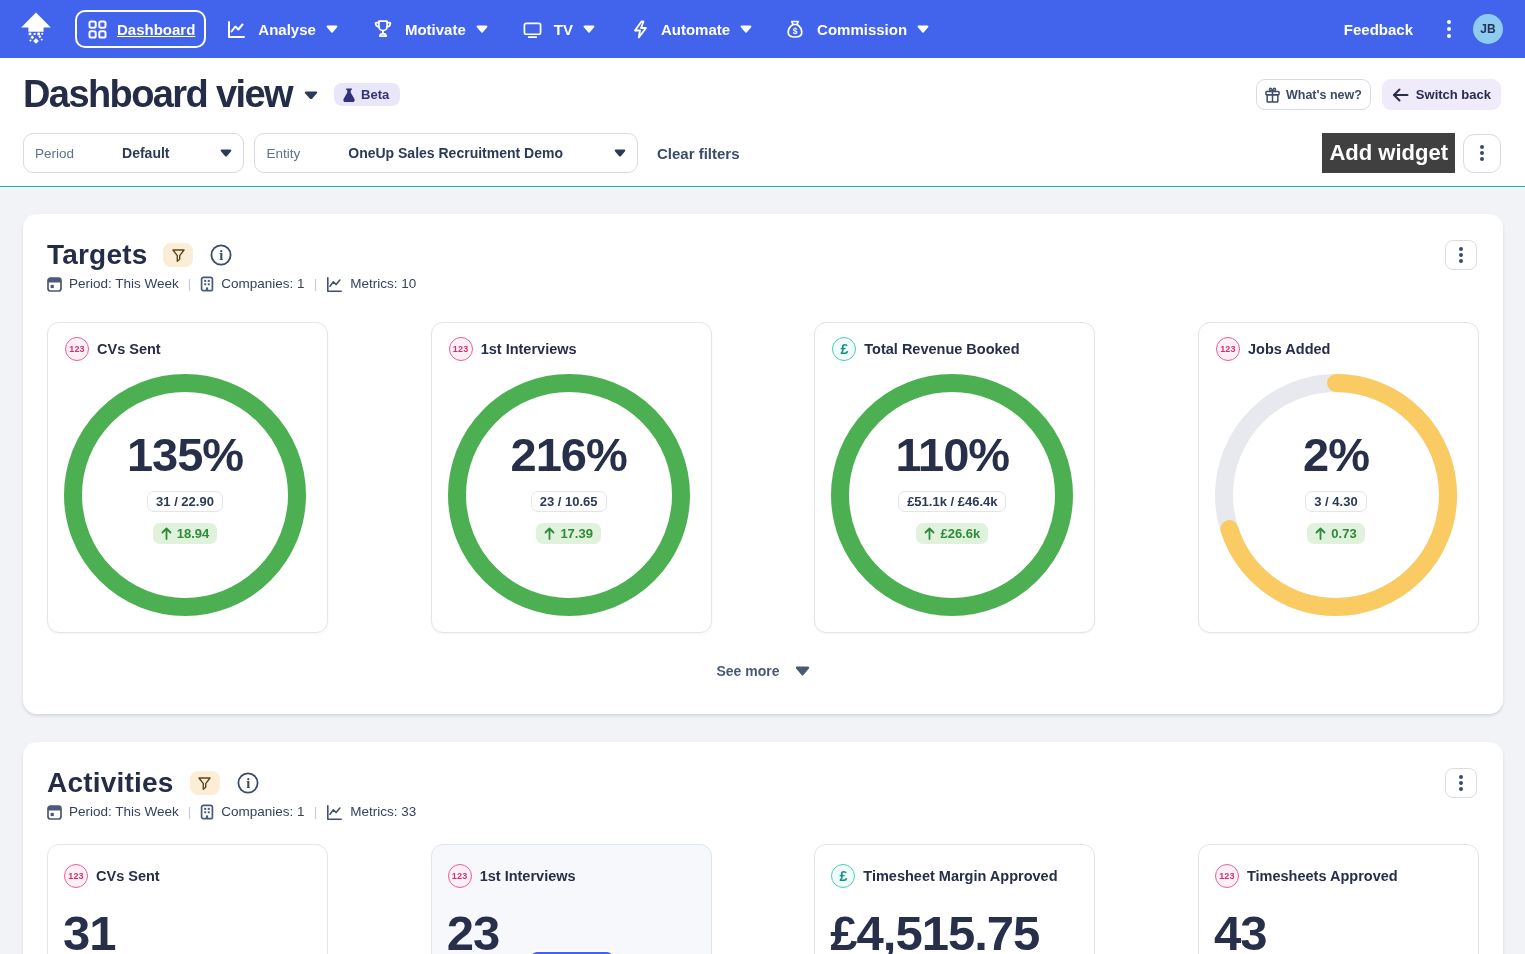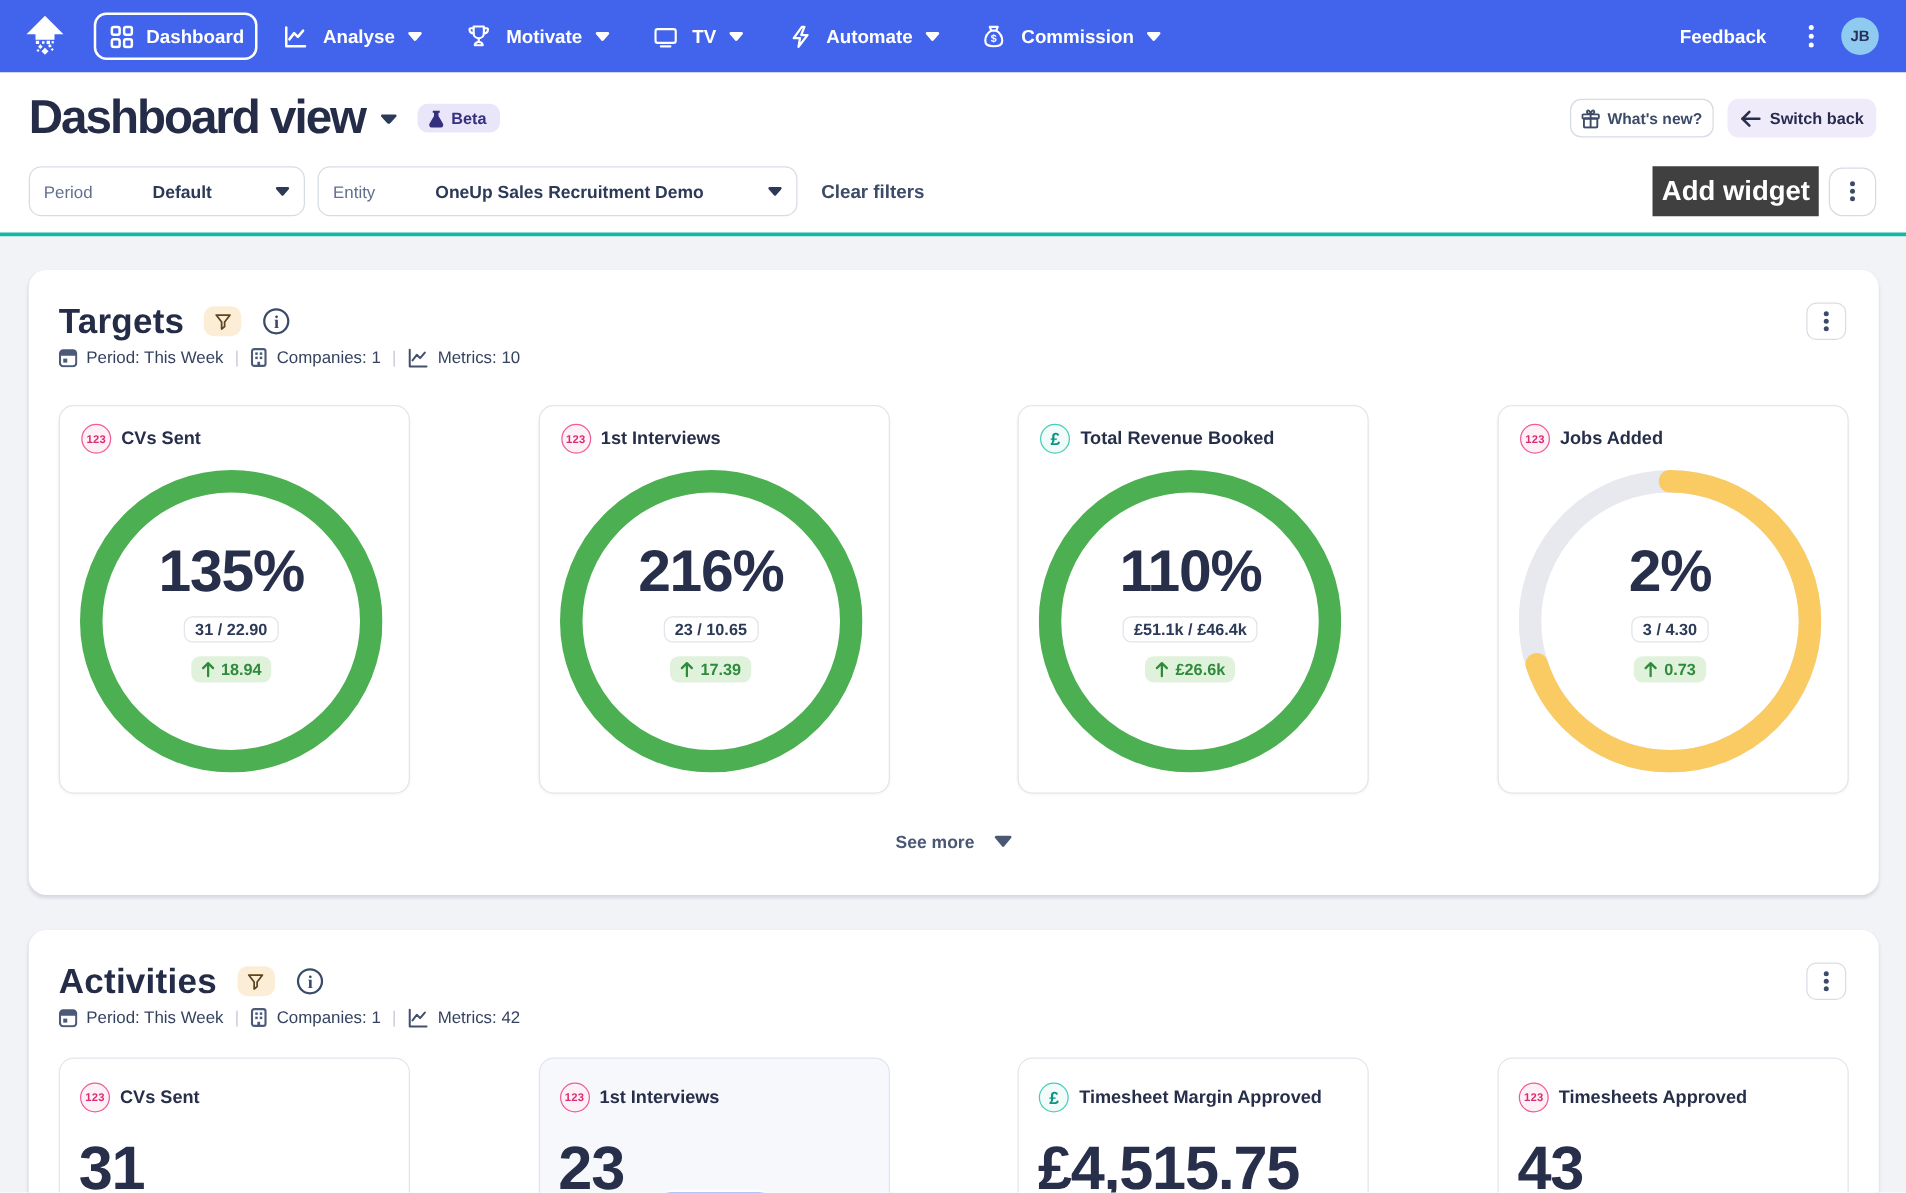--- a/index.html
+++ b/index.html
@@ -1,31 +1,31 @@
 <!DOCTYPE html>
 <html><head>
 <meta charset="utf-8">
 <style>
 * { margin:0; padding:0; box-sizing:border-box; }
 html,body { width:1525px; height:954px; overflow:hidden; }
 body { font-family:"Liberation Sans", sans-serif; background:#F2F3F6; }
 .nav { height:58px; background:#4263EB; display:flex; align-items:center; padding:0 22px 0 20px; }
 .nav svg { display:block; }
 .logo { width:32px; height:34px; margin-left:0; }
-.dash-btn { margin-left:23px; height:38px; border:2px solid #fff; border-radius:10px; display:flex; align-items:center; padding:0 9px 0 11px; color:#fff; font-size:15px; font-weight:700; }
+.dash-btn { margin-left:23px; height:38px; border:2px solid #fff; border-radius:10px; display:flex; align-items:center; padding:0 9px 0 11px; color:#fff; font-size:15px; font-weight:700;text-decoration:underline; }
 .dash-btn svg { margin-right:10px; }
 .navitem { display:flex; align-items:center; color:#fff; font-size:15px; font-weight:700; margin-left:35px; }
 .navitem svg.ic { margin-right:12px; }
 .navitem .caret { margin-left:10px; }
 .nav-right { margin-left:auto; display:flex; align-items:center; }
 .feedback { color:#fff; font-size:15px; font-weight:700; }
 .navkebab { margin-left:34px; display:flex; flex-direction:column; gap:3px; }
 .navkebab i { width:4px; height:4px; border-radius:50%; background:#fff; display:block; }
 .avatar { margin-left:22px; width:30px; height:30px; border-radius:50%; background:#8FCBF0; color:#27315B; font-size:12px; font-weight:700; display:flex; align-items:center; justify-content:center; }
-.pagehead { background:#fff; border-bottom:3px solid #14b8a6; padding:20px 24px 13px 23px; }
+.pagehead { background:#fff; border-bottom:1px solid #14b8a6; padding:20px 24px 13px 23px; }
 .title-row { display:flex; align-items:center; height:33px; }
 .title-row h1 { font-size:38px; font-weight:700; color:#252C47; letter-spacing:-1.6px; line-height:33px; }
 .title-caret { margin-left:12px; }
 .beta { margin-left:16px; background:#E9E6F9; color:#34307E; border-radius:8px; height:23px; display:flex; align-items:center; padding:0 11px 0 9px; font-size:13px; font-weight:700; }
 .beta svg { margin-right:6px; }
 .head-right { margin-left:auto; display:flex; align-items:center; gap:11px; }
 .btn-whatsnew { height:31px; background:#fff; border:1px solid #D8DBE4; border-radius:9px; display:flex; align-items:center; padding:0 8px; color:#3C4B68; font-size:12.5px; font-weight:700; }
 .btn-whatsnew svg { margin-right:6px; }
 .btn-switch { height:31px; background:#EFEBFB; border-radius:9px; display:flex; align-items:center; padding:0 10px; color:#282B4D; font-size:13px; font-weight:700; }
 .btn-switch svg { margin-right:7px; }
@@ -384,21 +384,21 @@
               <rect x="7.8" y="7.3" width="2" height="2"></rect>
               <rect x="5.9" y="11.4" width="2.2" height="3.3"></rect>
             </g>
           </svg>
         <span>Companies: 1</span>
           <span class="sep">|</span>
         <svg width="17" height="17" viewBox="0 0 19 19" fill="none" stroke="#42506C" stroke-width="1.8" stroke-linecap="round" stroke-linejoin="round">
             <path d="M2 2 V17 H17"></path>
             <path d="M4.5 11.5 L8.3 6.5 L11.3 9.5 L15.5 4.5"></path>
           </svg>
-        <span>Metrics: 42</span>
+        <span>Metrics: 33</span>
       </div>
     </div>
     <div class="panel-kebab">
         <div class="dots3">
           <i></i>
           <i></i>
           <i></i>
         </div>
       </div>
     <div class="cardrow" style="top:102px;">

